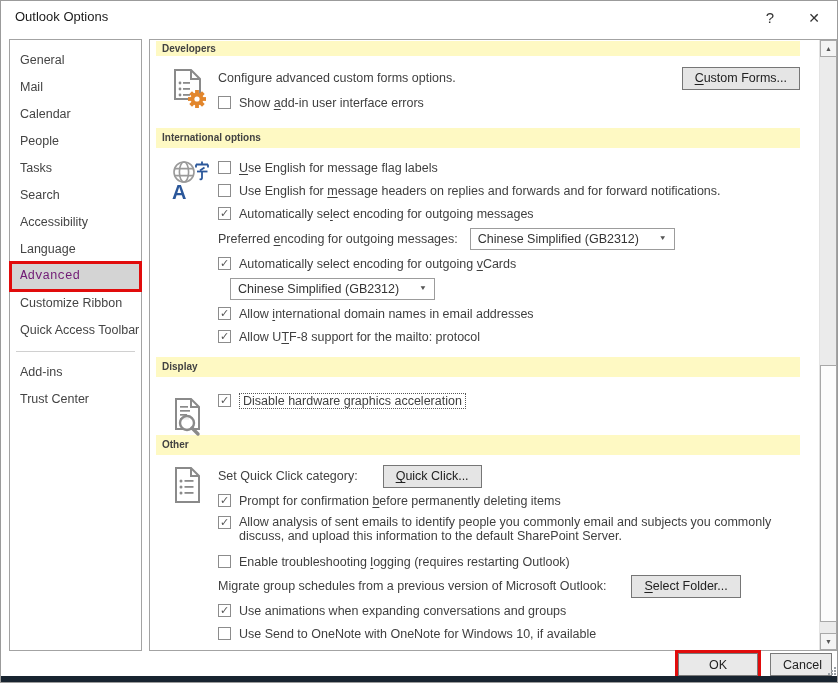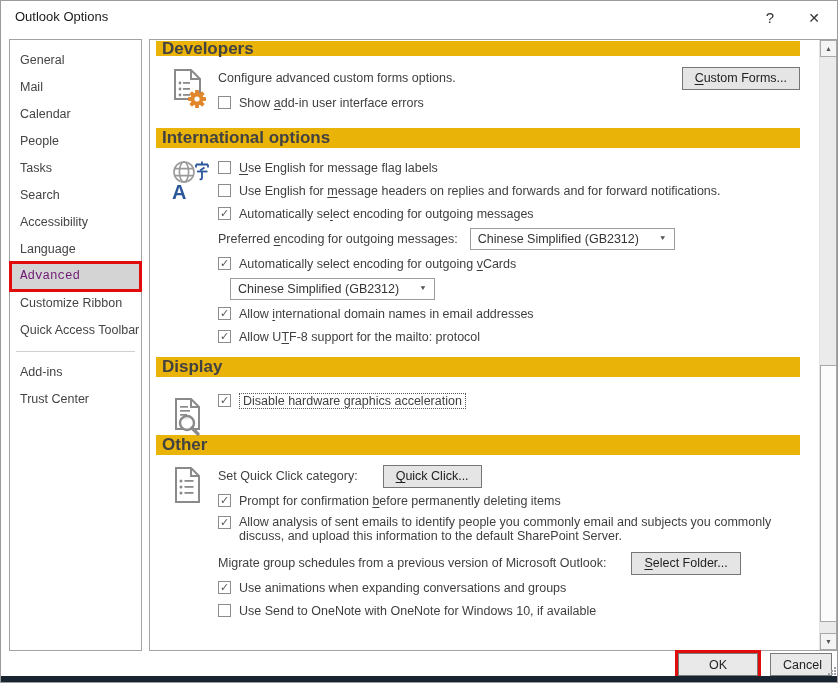--- a/index.html
+++ b/index.html
@@ -44,22 +44,22 @@
   .side-divider { margin:7px 6px; border-top:1px solid #d0d0d0; height:0; }
 
   
   .content {
     position:absolute; left:148px; top:38px; width:688px; height:612px;
     border:1px solid #a3a3a3; background:#fff;
   }
   .content-inner { position:absolute; top:0; left:0; right:17px; bottom:0; overflow:hidden; }
 
   .band {
-    margin:1px 19px 0 6px; background:#eab308; height:20px; line-height:20px;
-    padding-left:6px; font-weight:bold; font-size:17px; color:#424242;
+    margin:1px 19px 0 6px; background:#fef9c3; height:20px; line-height:20px;
+    padding-left:6px; font-weight:bold; font-size:10px; color:#424242;
   }
   .band-first { height:15px; line-height:15px; }
   .band-intl    { margin-top:14px; }
   .band-display { margin-top:9px; }
   .band-other   { margin-top:23px; }
 
   .sec-body { position:relative; padding:0 19px 0 68px; }
   .sec-dev     { margin-top:9px; }
   .sec-intl    { margin-top:8px; }
   .sec-display { margin-top:12px; }
@@ -298,20 +298,24 @@
           <button class="btn btn-inline"><u>Q</u>uick Click...</button>
         </div>
         <label class="row">
           <span class="cb checked">✓</span>
           <span class="chk-label">Prompt for confirmation <u>b</u>efore permanently deleting items</span>
         </label>
         <label class="row row-wrap">
           <span class="cb checked">✓</span>
           <span class="chk-label">Allow analysis of sent emails to identify people you commonly email and subjects you commonly discuss, and upload this information to the default SharePoint Server.</span>
         </label>
+        <label class="row">
+          <span class="cb"></span>
+          <span class="chk-label">Enable troubleshooting <u>l</u>ogging (requires restarting Outlook)</span>
+        </label>
         <div class="row row-tall">
           <span>Migrate group schedules from a previous version of Microsoft Outlook:</span>
           <button class="btn btn-inline"><u>S</u>elect Folder...</button>
         </div>
         <label class="row">
           <span class="cb checked">✓</span>
           <span class="chk-label">Use animations when expanding conversations and groups</span>
         </label>
         <label class="row">
           <span class="cb"></span>

